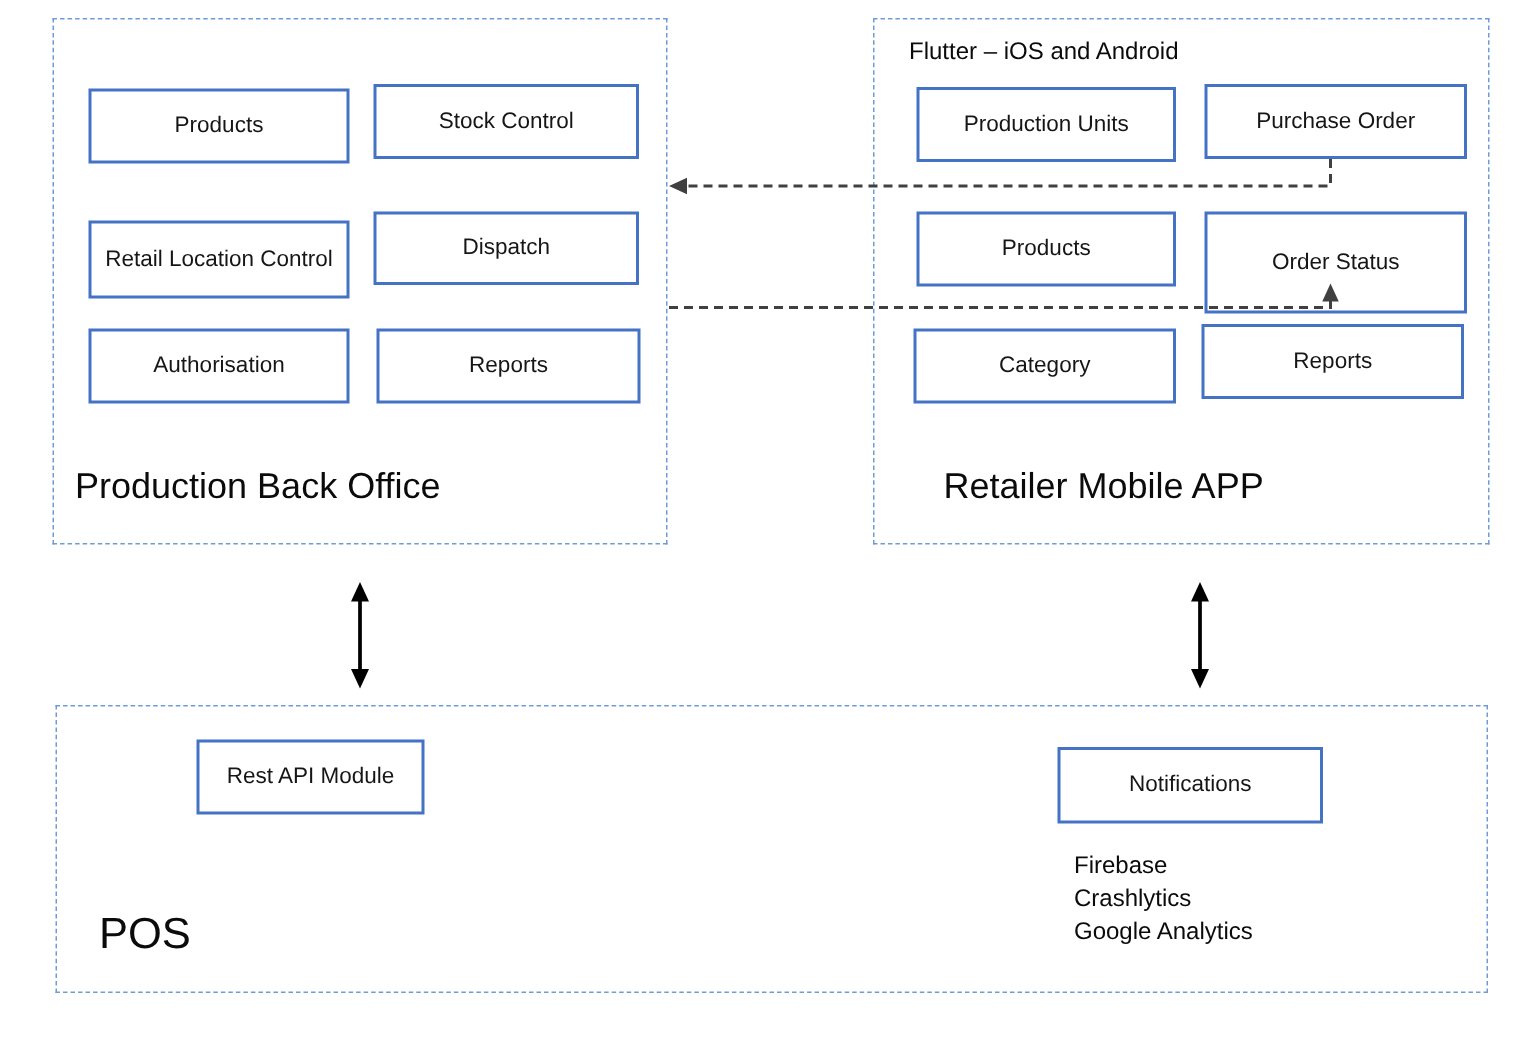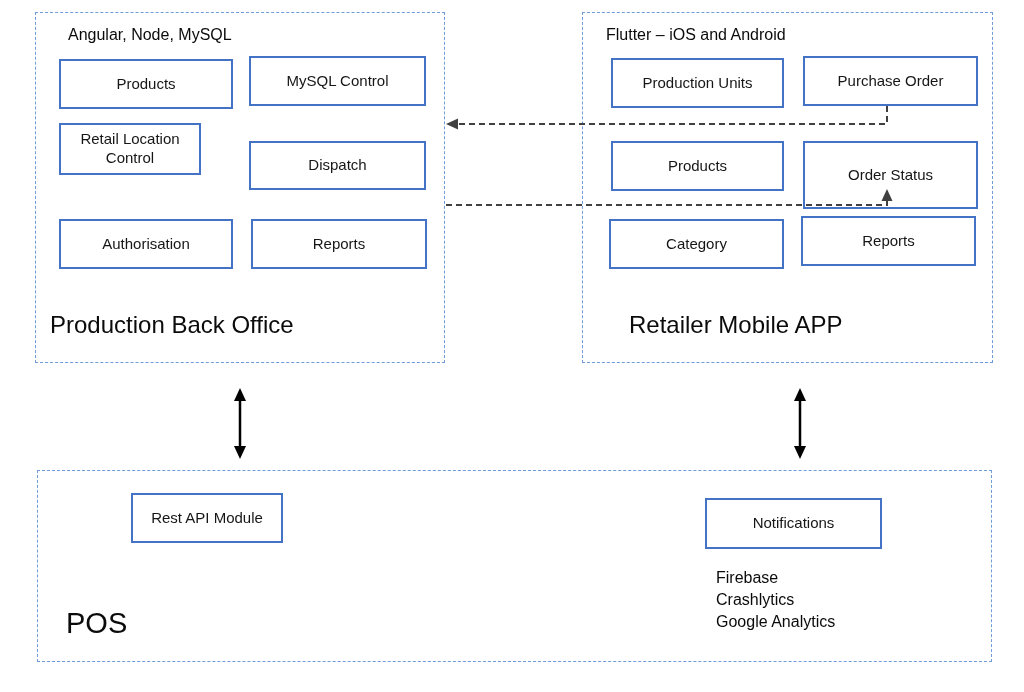--- a/index.html
+++ b/index.html
@@ -59,21 +59,21 @@
     left:0;top:0;
     width:1024px;height:692px;
     pointer-events:none;
   }
 
   
   #back-office{left:35px;top:12px;width:410px;height:351px;}
   #bo-label{left:32px;top:13px;}
   #bo-products{left:23px;top:46px;width:174px;height:50px;}
   #bo-stock-control{left:213px;top:43px;width:177px;height:50px;}
-  #bo-retail-location{left:23px;top:110px;width:142px;height:52px;}
+  #bo-retail-location{left:23px;top:134px;width:174px;height:52px;}
   #bo-dispatch{left:213px;top:128px;width:177px;height:49px;}
   #bo-authorisation{left:23px;top:206px;width:174px;height:50px;}
   #bo-reports{left:215px;top:206px;width:176px;height:50px;}
   #bo-title{left:14px;top:298px;}
 
   
   #mobile-app{left:582px;top:12px;width:411px;height:351px;}
   #ma-label{left:23px;top:13px;}
   #ma-production-units{left:28px;top:45px;width:173px;height:50px;}
   #ma-purchase-order{left:220px;top:43px;width:175px;height:50px;}
@@ -89,23 +89,22 @@
   #pos-notifications{left:667px;top:27px;width:177px;height:51px;}
   #pos-services{left:678px;top:96px;}
   #pos-title{left:28px;top:136px;font-size:29px;}
 </style>
 </head>
 <body>
 
 <div class="stage">
 
   <div class="container" id="back-office">
-    <div class="tech-label" id="bo-label">Angular, Node, MySQL</div>
     <div class="module" id="bo-products">Products</div>
-    <div class="module" id="bo-stock-control">MySQL Control</div>
+    <div class="module" id="bo-stock-control">Stock Control</div>
     <div class="module" id="bo-retail-location">Retail Location Control</div>
     <div class="module" id="bo-dispatch">Dispatch</div>
     <div class="module" id="bo-authorisation">Authorisation</div>
     <div class="module" id="bo-reports">Reports</div>
     <div class="container-title" id="bo-title">Production Back Office</div>
   </div>
 
   <div class="container" id="mobile-app">
     <div class="tech-label" id="ma-label">Flutter – iOS and Android</div>
     <div class="module" id="ma-production-units">Production Units</div>

